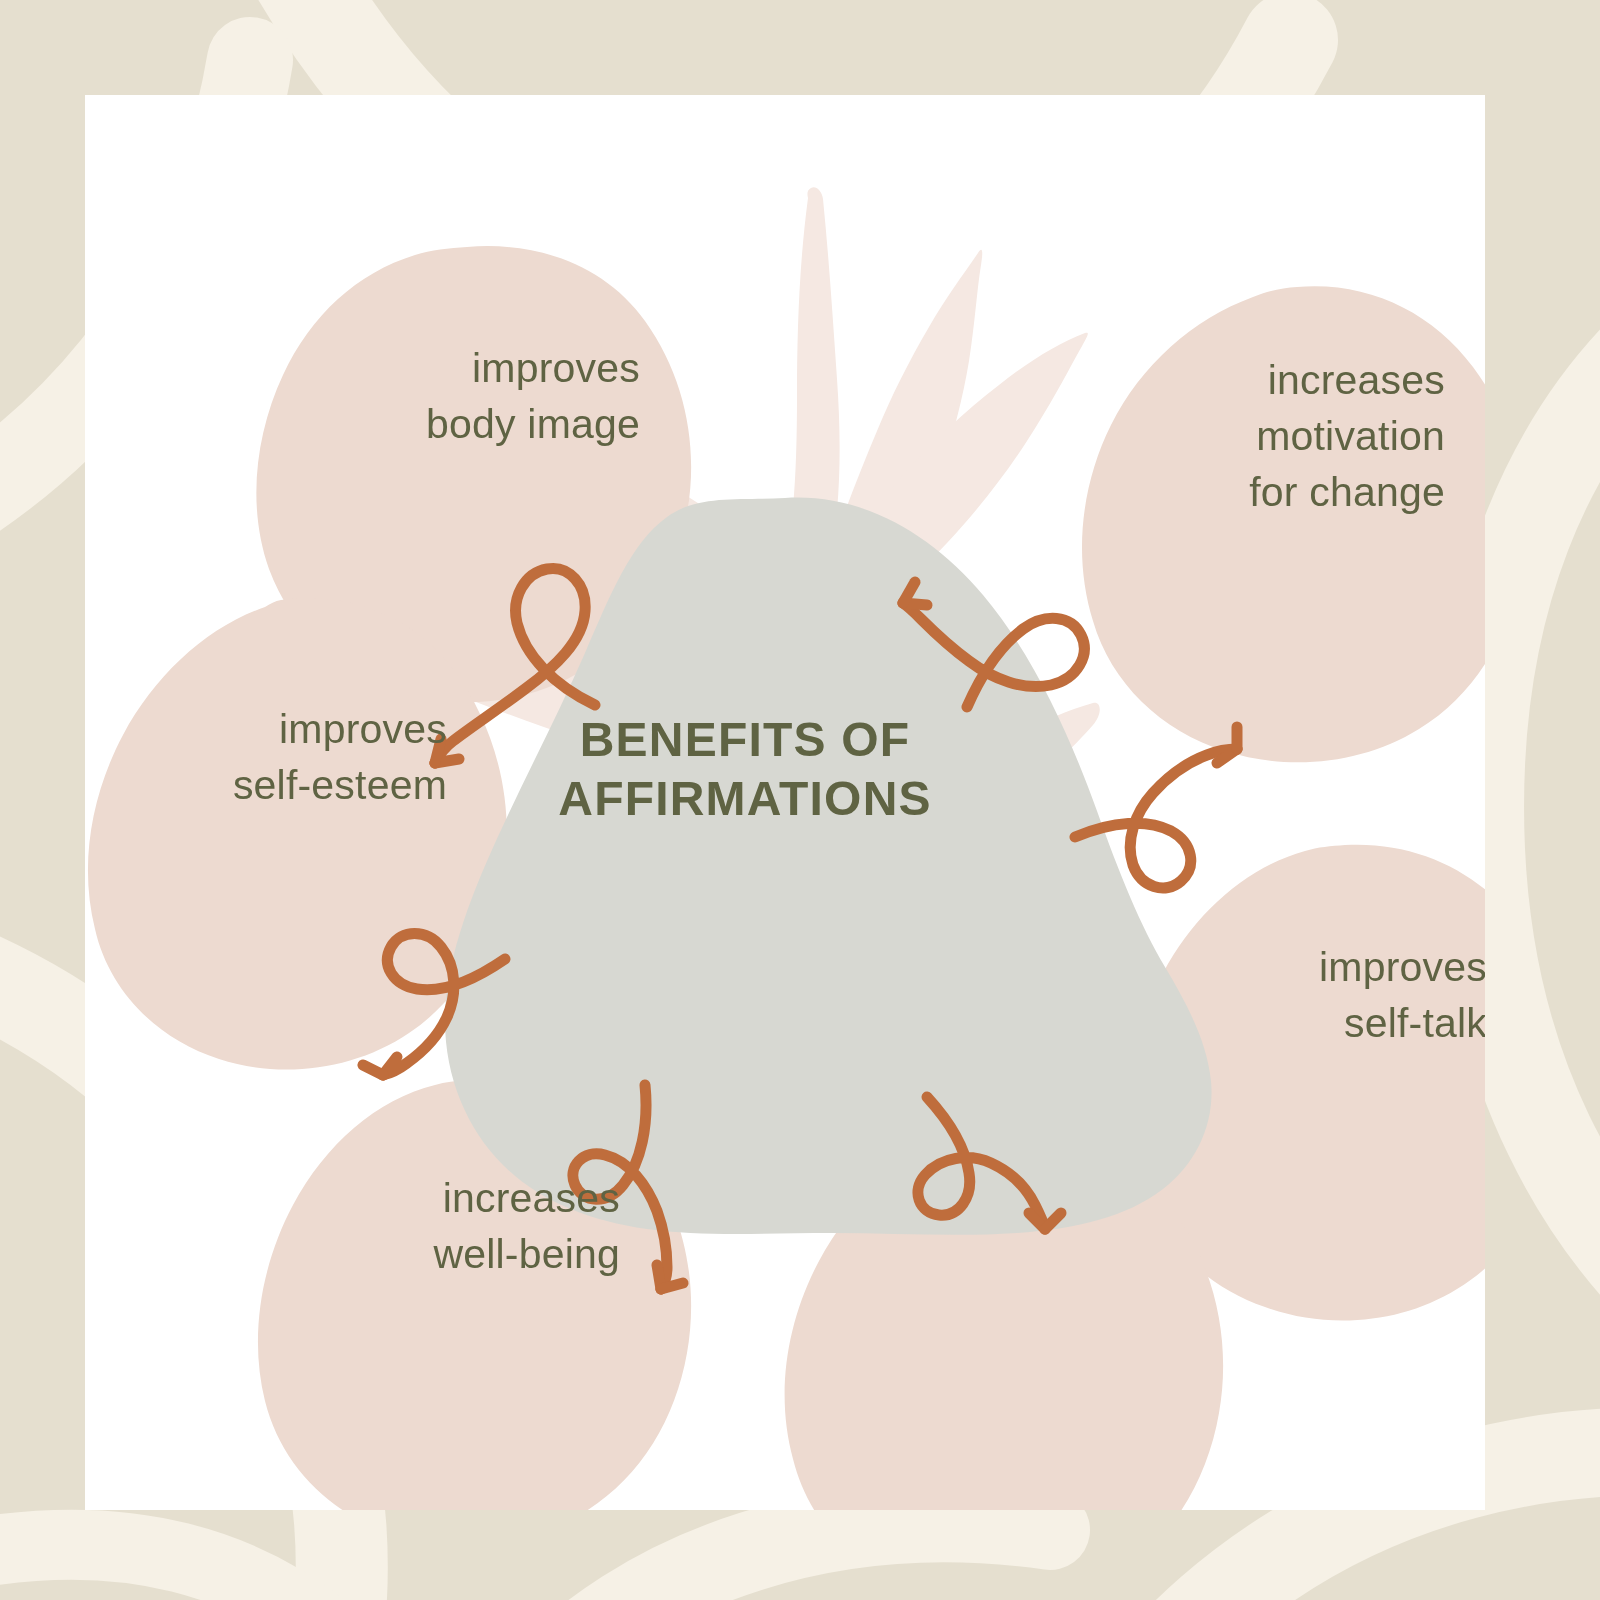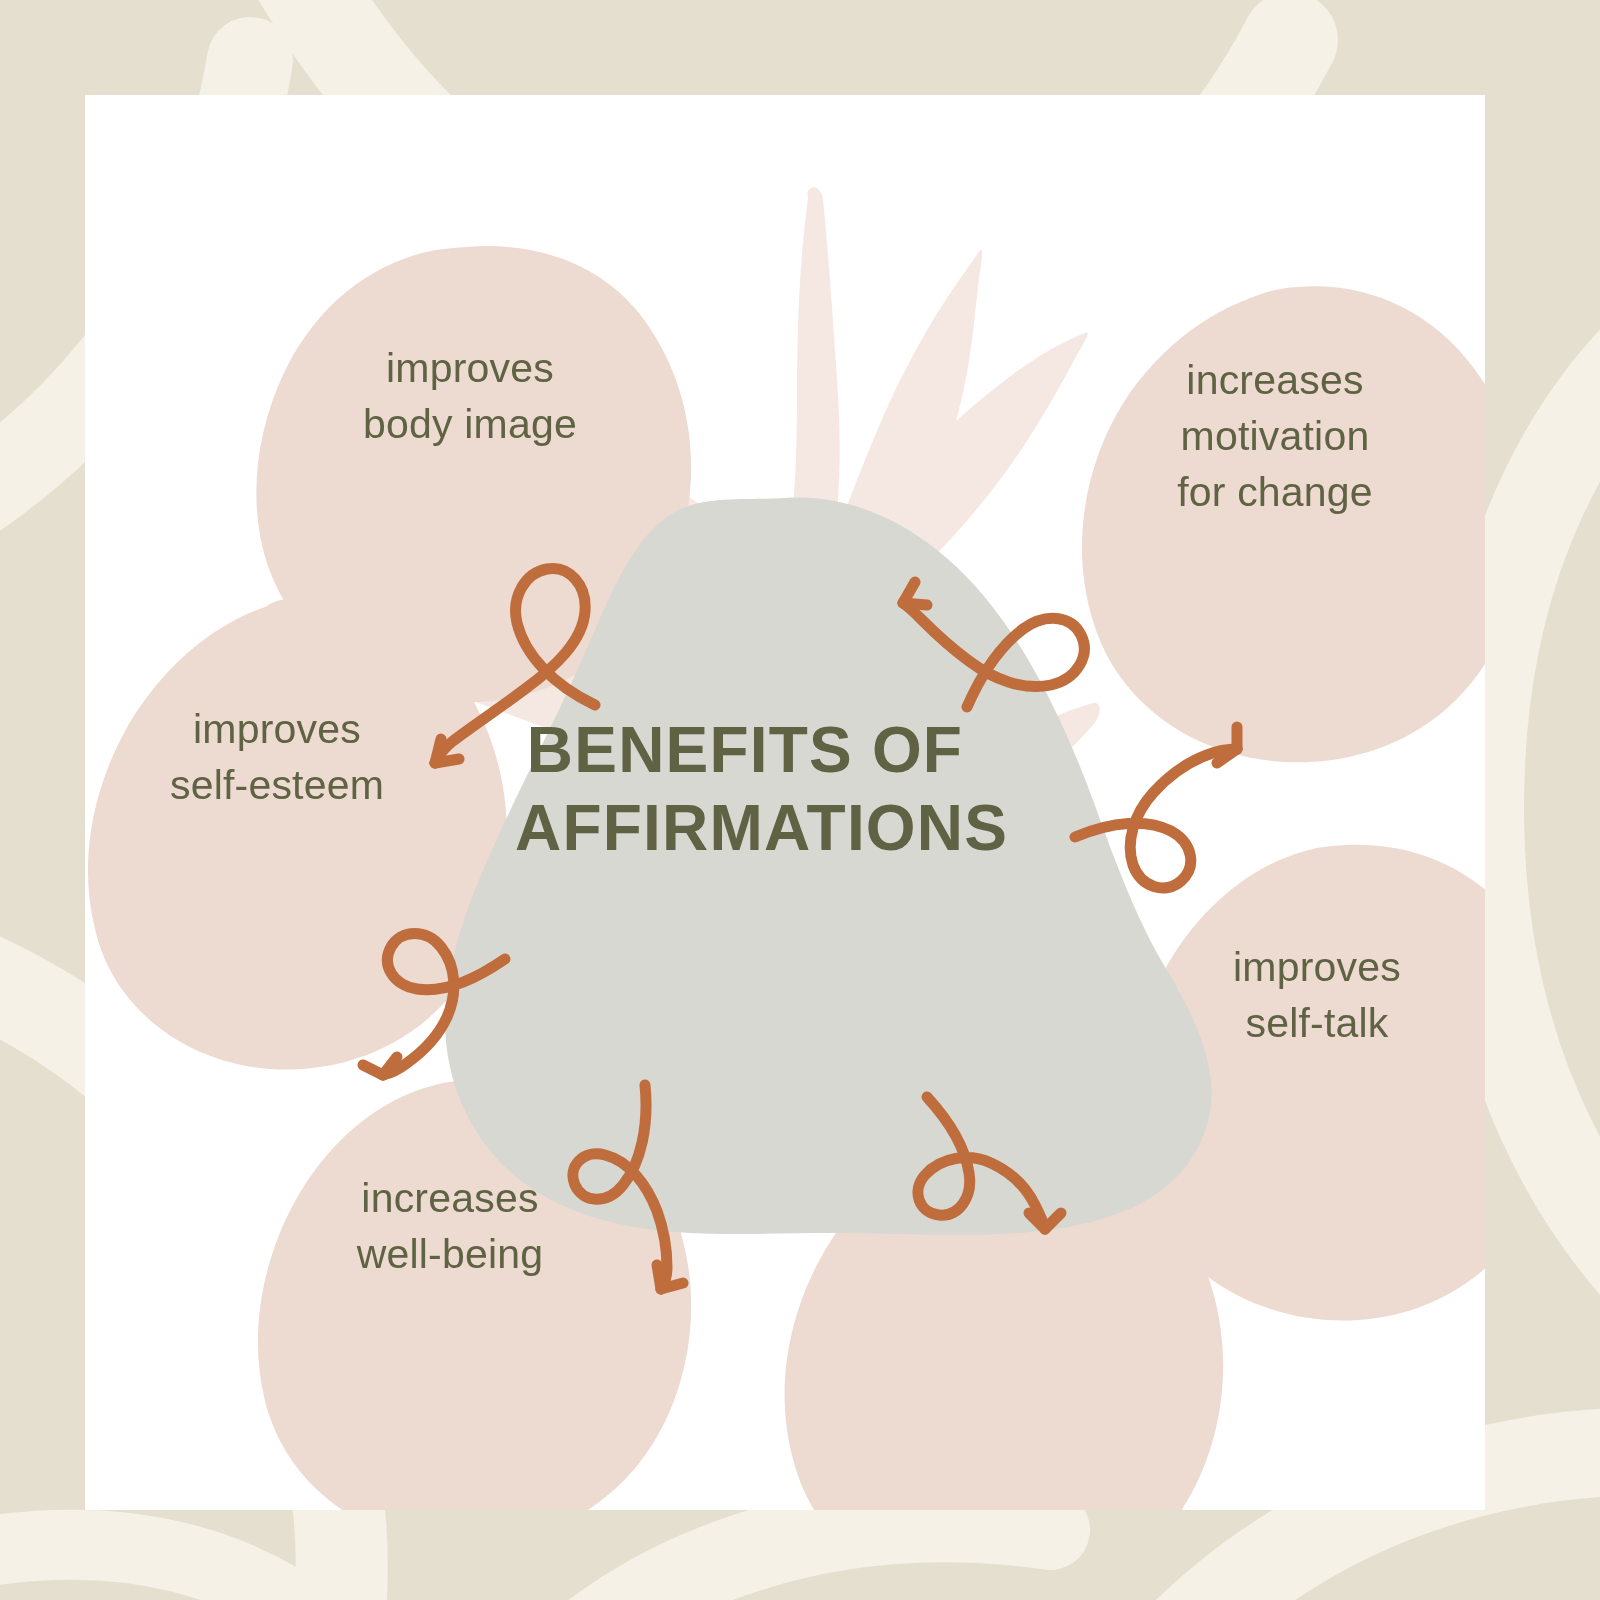--- a/index.html
+++ b/index.html
@@ -44,38 +44,38 @@
     position: absolute;
     left: 0;
     top: 0;
     width: 1400px;
     height: 1415px;
   }
 
   
   .node-label {
     position: absolute;
-    text-align: center;
+    text-align: right;
     color: #5f6343;
     font-family: "Liberation Sans", sans-serif;
     font-weight: 400;
     font-size: 41px;
     line-height: 1.36;
     letter-spacing: 0.2px;
     white-space: pre-line;
     pointer-events: none;
   }
 
   .center-title {
     position: absolute;
     text-align: center;
     color: #5f6343;
     font-family: "Liberation Sans", sans-serif;
     font-weight: 700;
-    font-size: 64px;
+    font-size: 48px;
     line-height: 1.22;
     letter-spacing: 1.2px;
     white-space: pre-line;
   }
 
   
   #label-body-image     { left: 215px; top: 246px;  width: 340px; }
   #label-motivation     { left: 1020px; top: 258px; width: 340px; }
   #label-self-esteem    { left: 22px;  top: 607px;  width: 340px; }
   #label-self-talk      { left: 1062px; top: 845px; width: 340px; }

